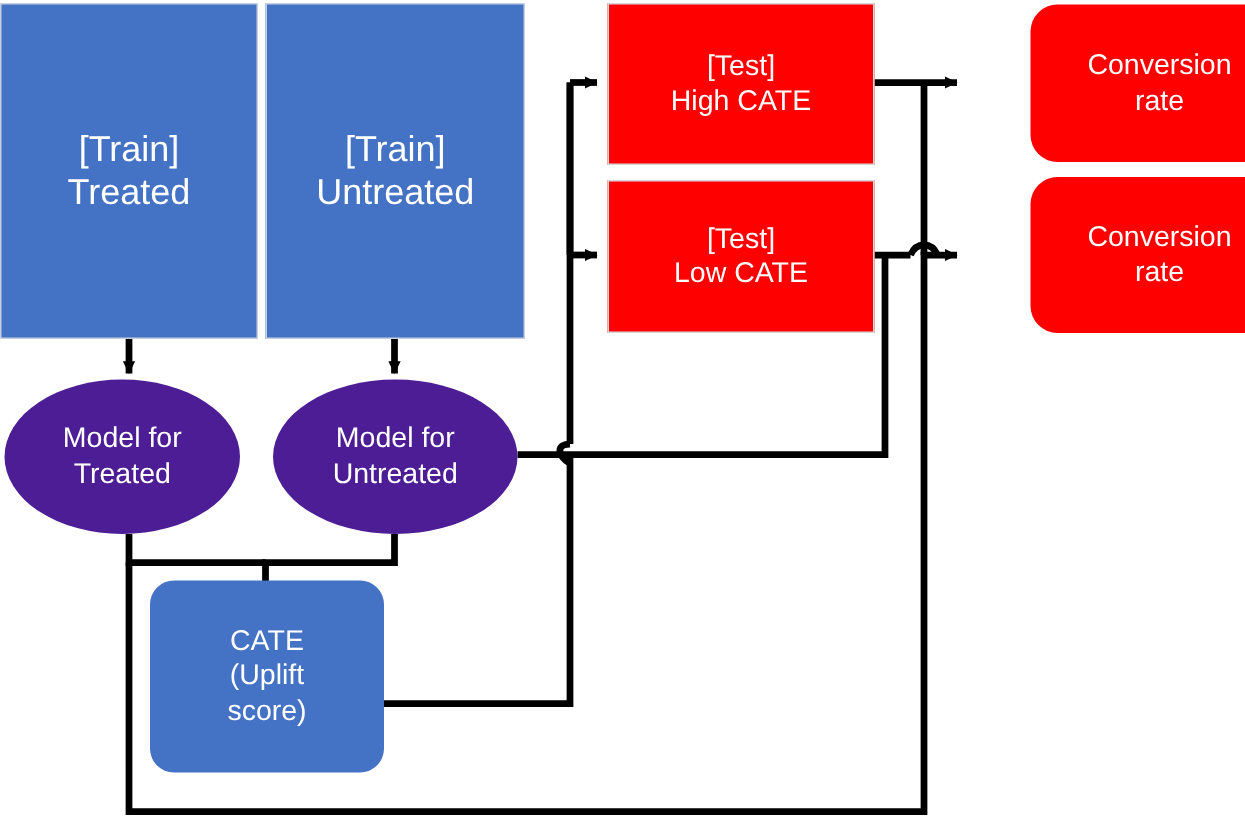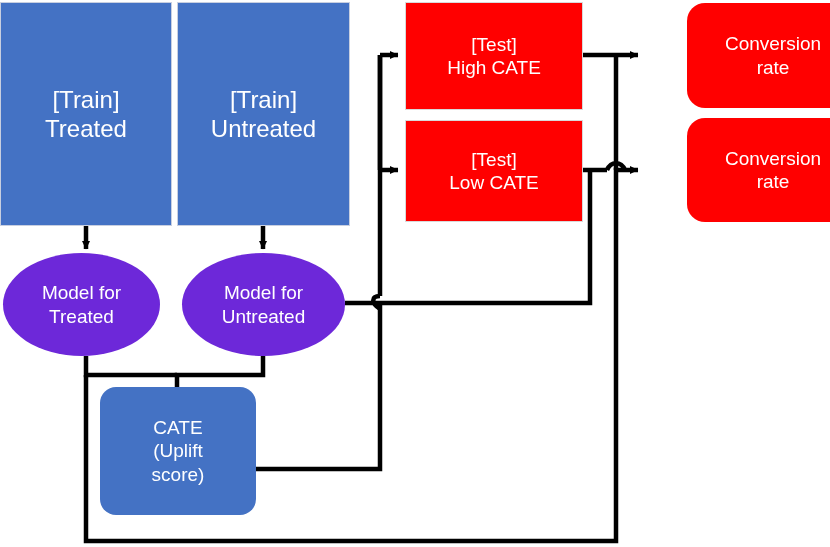--- a/index.html
+++ b/index.html
@@ -36,21 +36,21 @@
     display:block;
     width:100%;
     white-space:pre-line;
   }
   .rect-blue{
     background:#4472C4;
     border:1px solid #C8CFE0;
     font-size:24px;
   }
   .ellipse-blue{
-    background:#6d28d9;
+    background:#4c1d95;
     border-radius:50%;
     font-size:19px;
   }
   .round-blue{
     background:#4472C4;
     border-radius:16px;
     font-size:19px;
   }
   .rect-red{
     background:#FF0000;

